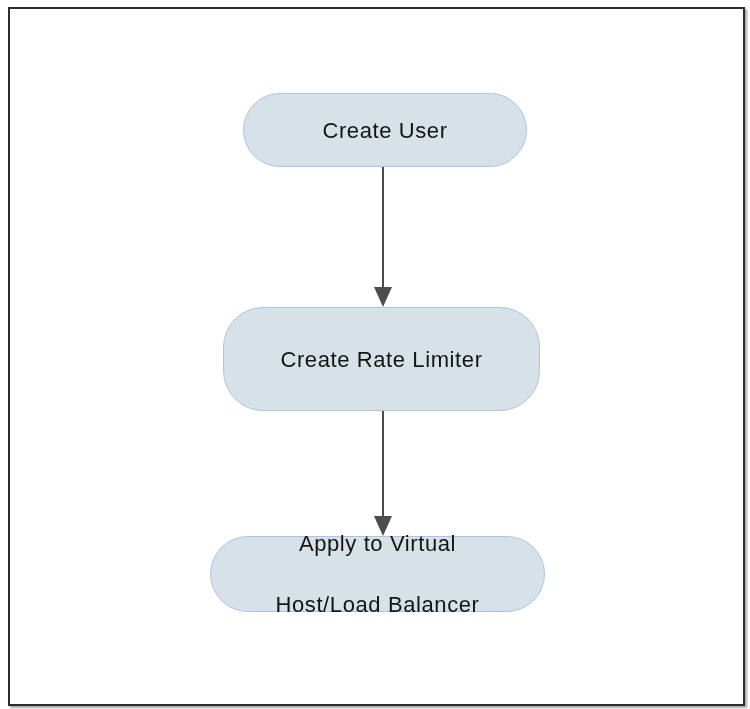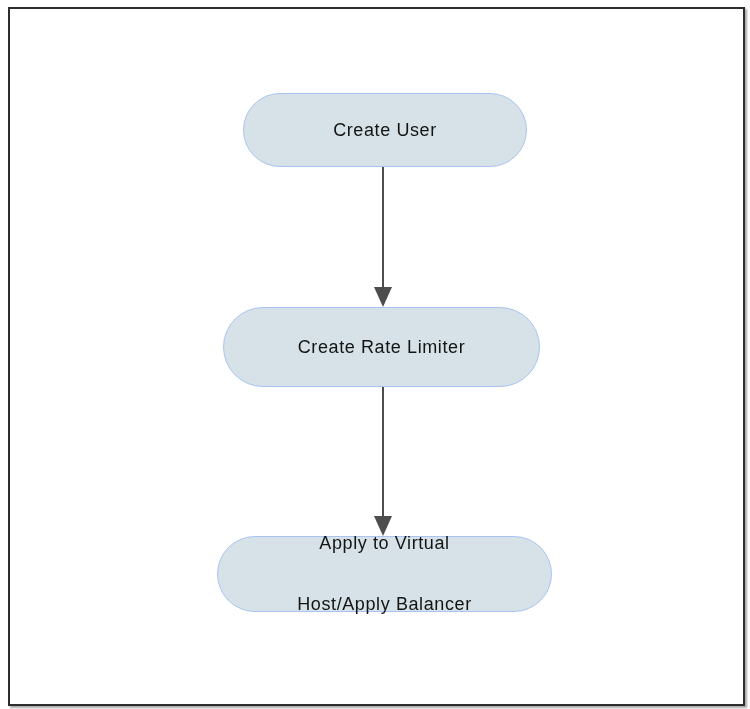--- a/index.html
+++ b/index.html
@@ -33,30 +33,30 @@
   .node{
     position:absolute;
     background:var(--node-fill);
     border:1.5px solid var(--node-border);
     display:flex;
     flex-direction:column;
     align-items:center;
     justify-content:center;
     text-align:center;
     color:var(--text);
-    font-size:18px;
+    font-size:22px;
     line-height:25px;
     letter-spacing:0.6px;
     z-index:2;
     gap:36px;
   }
   .node span{display:block;}
   .node-1{left:233px;top:84px;width:284px;height:74px;border-radius:37px;}
-  .node-2{left:213px;top:298px;width:317px;height:80px;border-radius:40px;}
-  .node-3{left:207px;top:527px;width:335px;height:76px;border-radius:38px;align-items:center;}
+  .node-2{left:213px;top:298px;width:317px;height:104px;border-radius:40px;}
+  .node-3{left:200px;top:527px;width:335px;height:76px;border-radius:38px;align-items:center;}
   .edge-line{
     position:absolute;
     width:2px;
     background:var(--arrow);
     z-index:1;
   }
   .edge-line-1{left:372px;top:158px;height:120px;}
   .edge-line-2{left:372px;top:378px;height:129px;}
   .edge-head{
     position:absolute;
@@ -84,17 +84,17 @@
 
     <div class="node node-2">
       <span>Create Rate Limiter</span>
     </div>
 
     <div class="edge-line edge-line-2"></div>
     <div class="edge-head edge-head-2"></div>
 
     <div class="node node-3">
       <span>Apply to Virtual</span>
-      <span>Host/Apply Balancer</span>
+      <span>Host/Load Balancer</span>
     </div>
 
   </div>
 </div>
 
 </body></html>

